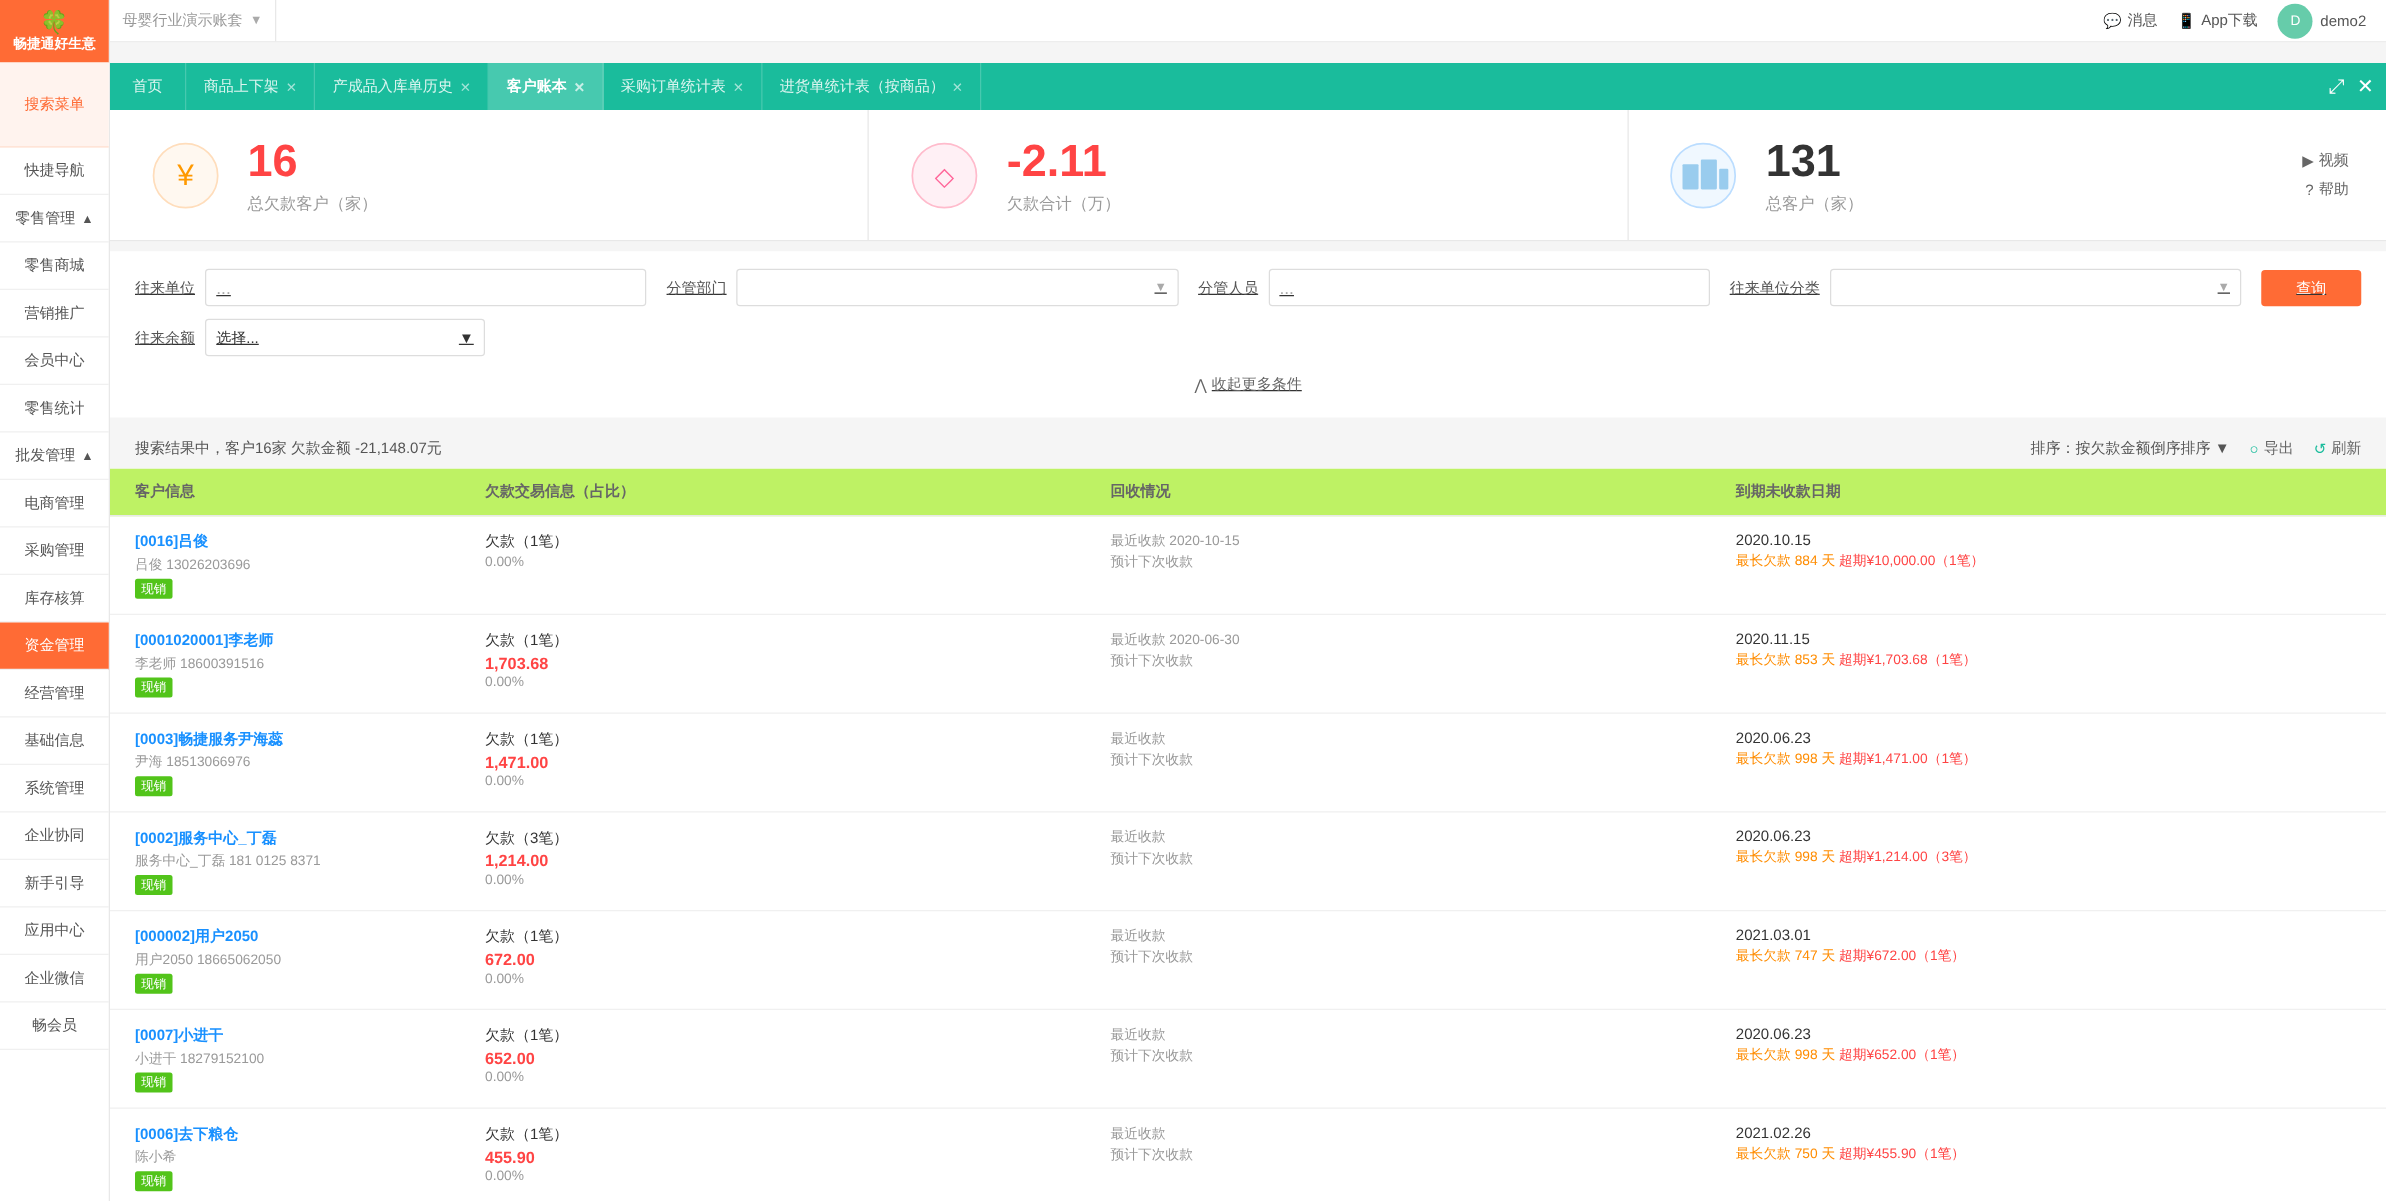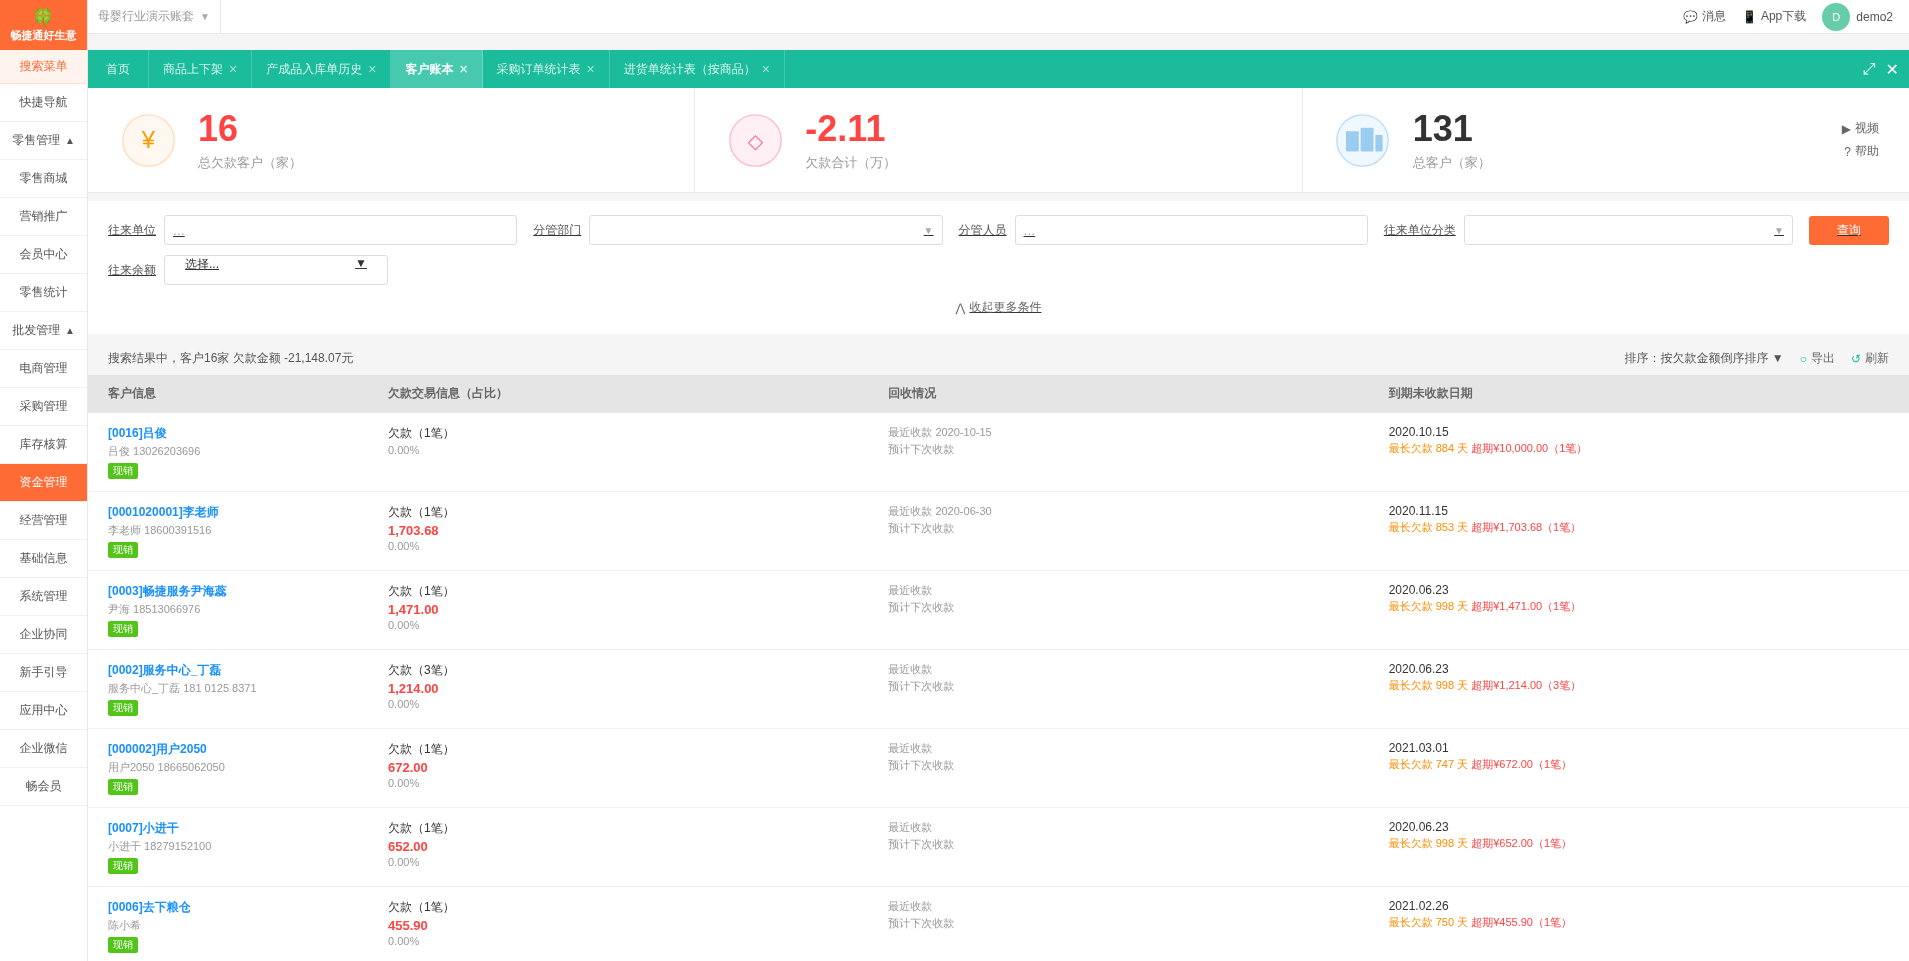--- a/index.html
+++ b/index.html
@@ -9,21 +9,21 @@
     .sidebar {
       position: fixed; left: 0; top: 0; width: 88px; height: 100%; background: #fff;
       border-right: 1px solid #e8e8e8; z-index: 100; display: flex; flex-direction: column;
     }
     .sidebar-logo {
       background: #ff6b35; height: 50px; display: flex; align-items: center; justify-content: center;
       color: #fff; font-size: 13px; font-weight: bold; flex-direction: column; padding: 4px;
     }
     .sidebar-logo .logo-text { font-size: 11px; line-height: 1.2; text-align: center; }
     .sidebar-search {
-      padding: 8px 6px; background: #fff3ee;
+      padding: 25px 6px; background: #fff3ee;
       color: #ff6b35; text-align: center; font-size: 12px; cursor: pointer; border-bottom: 1px solid #ffe0d0;
     }
     .sidebar-nav-item {
       padding: 10px 6px; text-align: center; font-size: 12px; color: #555; cursor: pointer;
       border-bottom: 1px solid #f0f0f0;
     }
     .sidebar-nav-item.active { background: #ff6b35; color: #fff; }
     .sidebar-nav-item .nav-arrow { font-size: 10px; margin-left: 2px; }
     
     
@@ -112,21 +112,21 @@
     }
     .results-actions { display: flex; gap: 16px; align-items: center; }
     .results-actions .action-btn { color: #666; cursor: pointer; display: flex; align-items: center; gap: 4px; }
     .results-actions .action-btn .icon { color: #1abc9c; }
     
     
     .data-table { background: #fff; }
     .table-header {
       display: grid;
       grid-template-columns: 280px 1fr 1fr 1fr;
-      background: #e5e5e5; border-bottom: 1px solid #e8e8e8;
+      background: #bef264; border-bottom: 1px solid #e8e8e8;
       padding: 10px 20px; font-size: 12px; color: #666; font-weight: bold;
     }
     .table-row {
       display: grid;
       grid-template-columns: 280px 1fr 1fr 1fr;
       border-bottom: 1px solid #f0f0f0;
       padding: 12px 20px; align-items: start;
     }
     .customer-name { color: #1890ff; cursor: pointer; font-size: 12px; font-weight: bold; }
     .customer-phone { color: #999; font-size: 11px; margin-top: 2px; }
@@ -137,22 +137,22 @@
     .debt-count { font-size: 12px; color: #333; }
     .debt-amount { color: #ff4444; font-size: 13px; font-weight: bold; margin-top: 2px; }
     .debt-ratio { color: #999; font-size: 11px; margin-top: 2px; }
     .recovery-date { font-size: 11px; color: #999; }
     .recovery-next { font-size: 11px; color: #999; margin-top: 2px; }
     .overdue-date { font-size: 12px; color: #333; }
     .overdue-days { font-size: 11px; color: #ff8c00; margin-top: 2px; }
     .overdue-link { color: #ff4444; cursor: pointer; }
 
     .select-box {
-      border: 1px solid #ddd; border-radius: 3px; padding: 0 20px;
-      height: 30px; font-size: 12px; display: flex; 
+      border: 1px solid #ddd; border-radius: 3px; padding: 0 8px;
+      height: 30px; font-size: 12px; display: flex; align-items: center;
       justify-content: space-between; cursor: pointer; background: #fff; flex: 1;
     }
   </style>
 </head>
 <body>
 
 <div class="sidebar">
   <div class="sidebar-logo">
     <span style="font-size:18px; color:#fff;">🍀</span>
     <span class="logo-text">畅捷通好生意</span>

